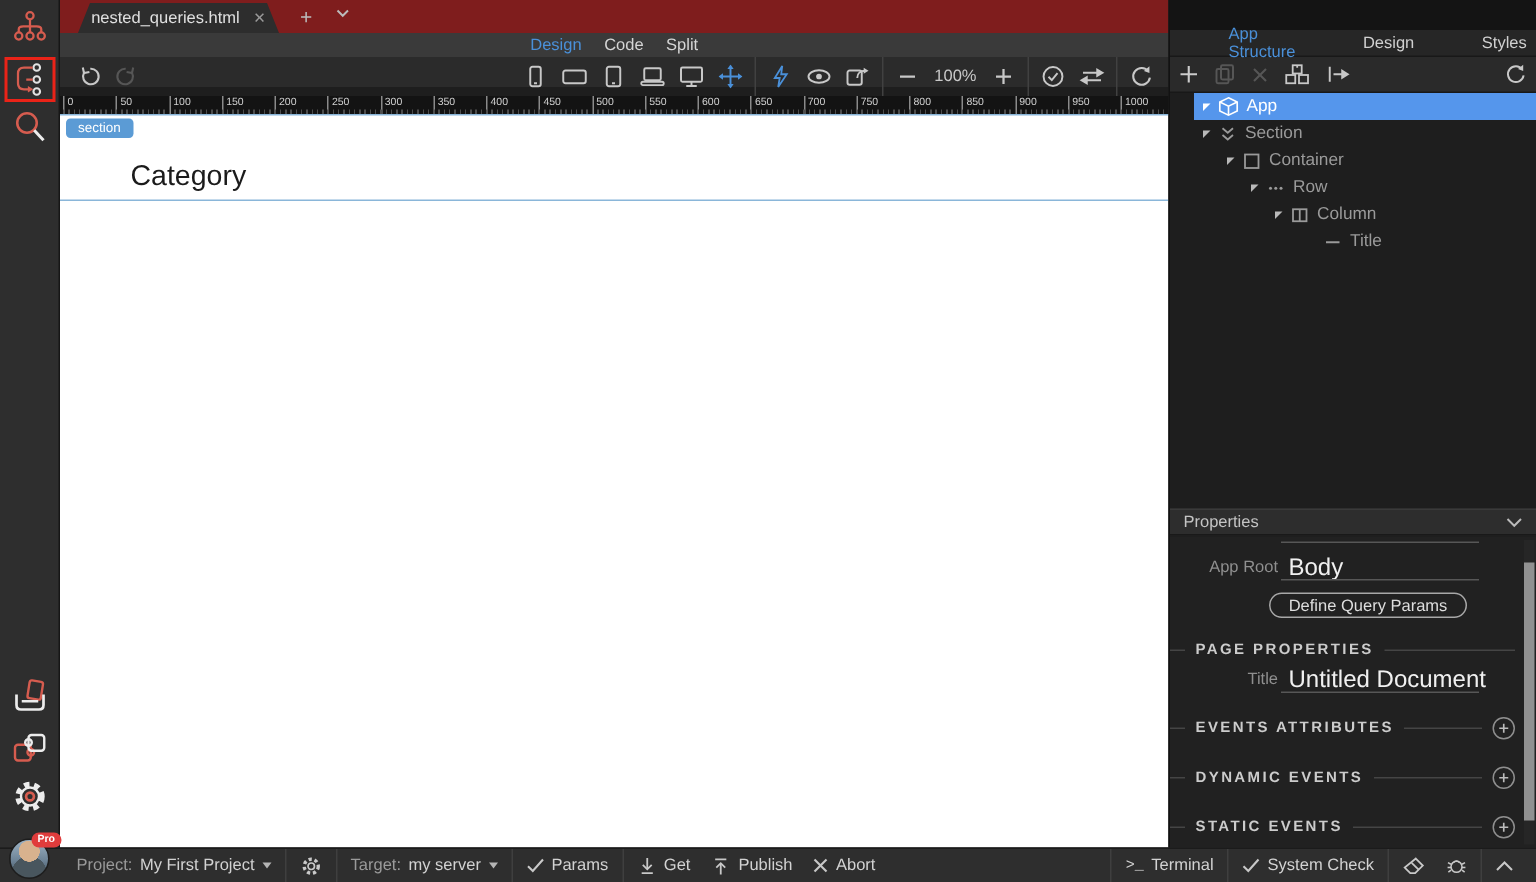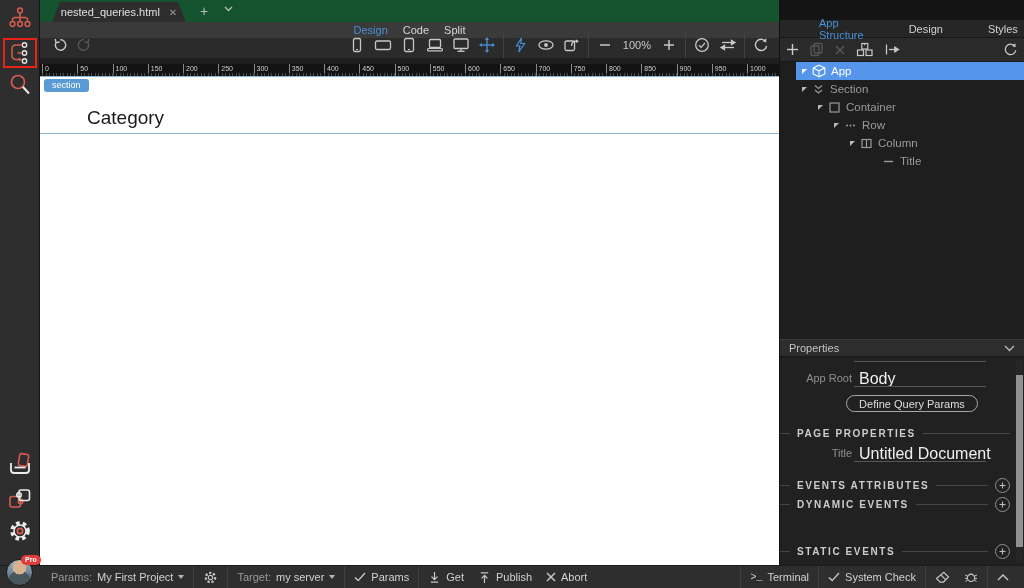--- a/index.html
+++ b/index.html
@@ -12,35 +12,35 @@
   svg { display:block; }
 
   
   .sidebar { position:absolute; left:0; top:0; width:40px; height:565px;
     background:#2e2e2e; border-right:1px solid #161616; z-index:5; }
   .side-icon { position:absolute; left:0; width:40px; display:flex; justify-content:center; cursor:pointer; }
   .wf-box { border:2px solid var(--highlight-red); padding:1px 2px; }
 
   
   .top { position:absolute; left:40px; top:0; width:739px; }
-  .tabbar { height:22px; background:#14532d; position:relative; }
+  .tabbar { height:22px; background:#7f1d1d; position:relative; }
   .file-tab { position:absolute; left:12px; top:2px; height:20px; width:134px;
     background:#2d2d2d; color:#e0e0e0;
     clip-path:polygon(0 100%, 8px 0, calc(100% - 8px) 0, 100% 100%);
     display:flex; align-items:center; justify-content:center; gap:9px; font-size:11px; }
   .tab-close { color:#9a9a9a; font-size:10px; cursor:pointer; }
   .tab-plus { position:absolute; left:160px; top:3px; color:#bbb; font-size:14px; cursor:pointer; }
   .tab-caret { position:absolute; left:184px; top:6px; cursor:pointer; }
 
   .viewtabs { height:16px; background:#3a3a3a; display:flex; align-items:center;
     justify-content:center; gap:15px; }
   .viewtab { color:#d6d6d6; cursor:pointer; }
   .viewtab.active { color:var(--accent); }
 
-  .toolbar { height:20px; background:#2b2b2b; display:flex; align-items:flex-end; }
+  .toolbar { height:20px; background:#2b2b2b; display:flex; align-items:flex-start; }
   .tgroup { display:flex; align-items:center; gap:2px; }
   .tbtn { width:24px; height:26px; display:flex; align-items:center; justify-content:center; cursor:pointer; }
   .tsep { width:1px; height:26px; background:#414141; margin:0 4px; }
   .tspacer { flex:1; }
   .zoom-level { color:#c8c8c8; padding:0 4px; min-width:34px; text-align:center; }
 
   .ruler { position:absolute; left:40px; top:64px; width:739px; height:12px;
     background:#131313; overflow:hidden; }
   .ruler::after { content:""; position:absolute; left:2px; right:0; bottom:0; height:3px;
     background:repeating-linear-gradient(90deg,#4d4d4d 0 1px, transparent 1px 3.525px); }
@@ -539,21 +539,21 @@
         <span class="txt">EVENTS ATTRIBUTES</span>
         <span class="l2"></span>
         <span class="add-circle">
           <svg width="7" height="7" viewBox="0 0 7 7">
               <line x1="3.5" y1="0.5" x2="3.5" y2="6.5" stroke="#bbbbbb" stroke-width="1.1"></line>
               <line x1="0.5" y1="3.5" x2="6.5" y2="3.5" stroke="#bbbbbb" stroke-width="1.1"></line>
             </svg>
         </span>
       </div>
 
-      <div class="p-abs sect-hdr" style="top:139px;">
+      <div class="p-abs sect-hdr" style="top:153px;">
         <span class="l1"></span>
         <span class="txt">DYNAMIC EVENTS</span>
         <span class="l2"></span>
         <span class="add-circle">
           <svg width="7" height="7" viewBox="0 0 7 7">
               <line x1="3.5" y1="0.5" x2="3.5" y2="6.5" stroke="#bbbbbb" stroke-width="1.1"></line>
               <line x1="0.5" y1="3.5" x2="6.5" y2="3.5" stroke="#bbbbbb" stroke-width="1.1"></line>
             </svg>
         </span>
       </div>
@@ -571,21 +571,21 @@
       </div>
     </div>
 
     <div class="rp-scroll">
       <div class="rp-thumb"></div>
     </div>
   </div>
 
   <div class="bbar">
     <div class="bitem">
-      <span class="dim-label">Params:</span>
+      <span class="dim-label">Project:</span>
       <span>My First Project</span>
       <span class="caret-down"></span>
     </div>
     <div class="bsep"></div>
     <div class="bitem">
       <svg width="15" height="15" viewBox="0 0 16 16">
           <circle cx="8" cy="8" r="5" fill="none" stroke="#c8c8c8" stroke-width="2.4" stroke-dasharray="2.3 2"></circle>
           <circle cx="8" cy="8" r="2.3" fill="none" stroke="#c8c8c8" stroke-width="1.2"></circle>
         </svg>
     </div>

